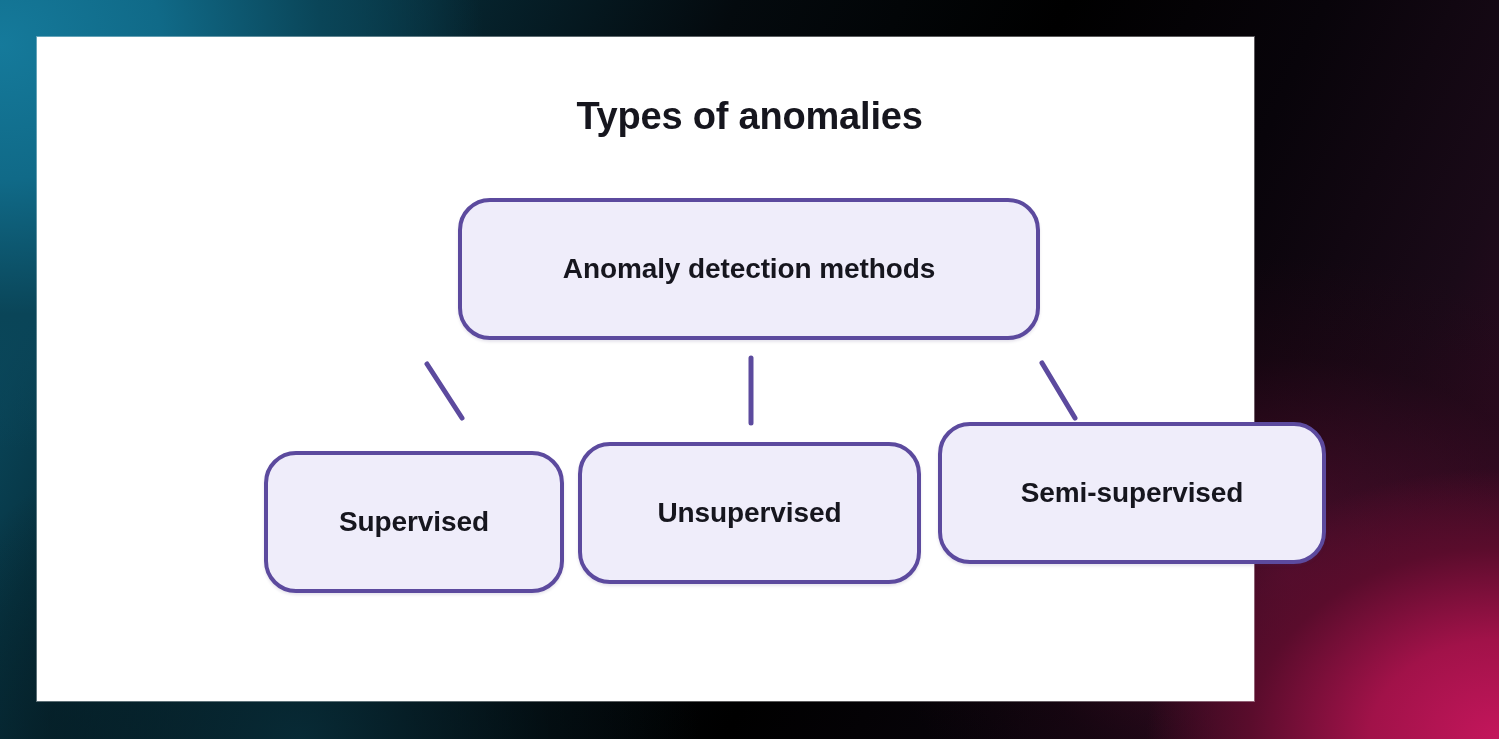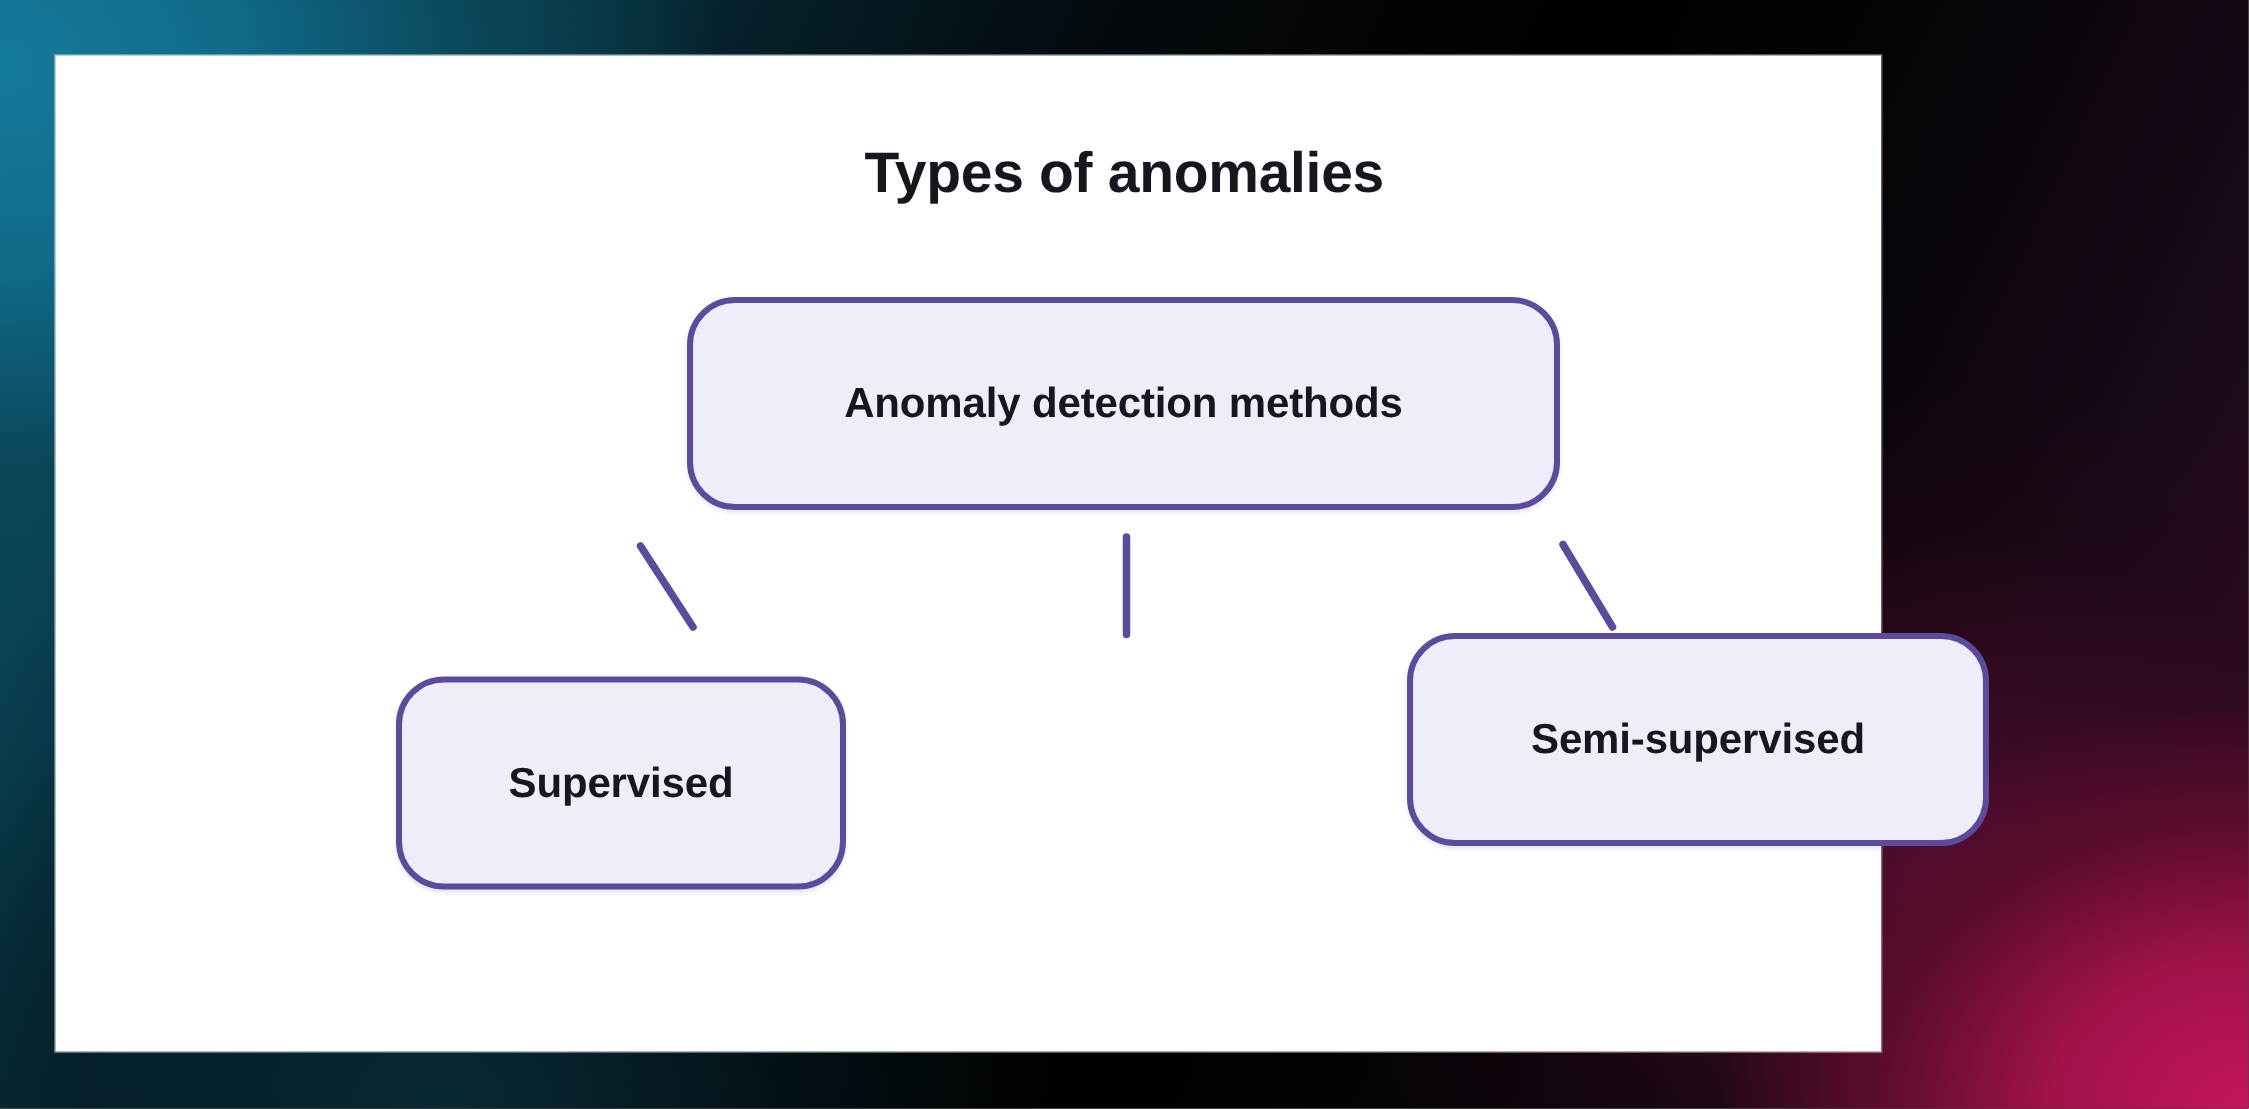--- a/index.html
+++ b/index.html
@@ -139,19 +139,22 @@
     </svg>
 
     <div class="node" id="node-root">
       <span class="node-label">Anomaly detection methods</span>
     </div>
 
     <div class="node" id="node-child-0">
       <span class="node-label">Supervised</span>
     </div>
 
+    <div class="node" id="node-child-1">
+      <span class="node-label">Unsupervised</span>
+    </div>
 
     <div class="node" id="node-child-2">
       <span class="node-label">Semi-supervised</span>
     </div>
 
   </div>
 </div>
 
 </body></html>

